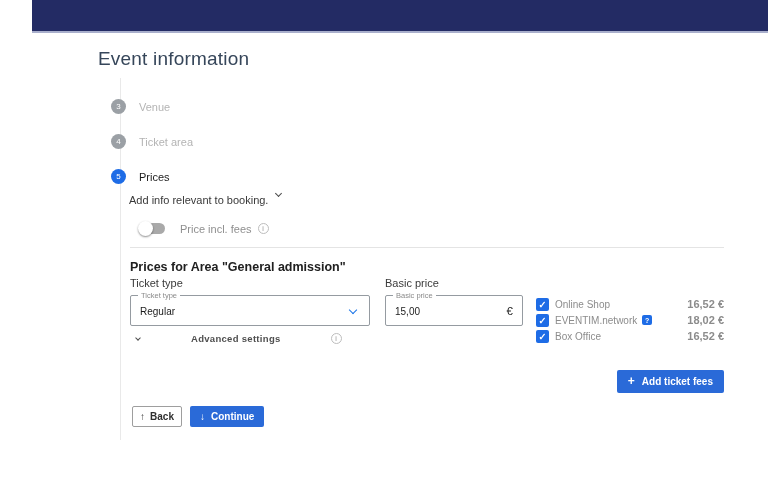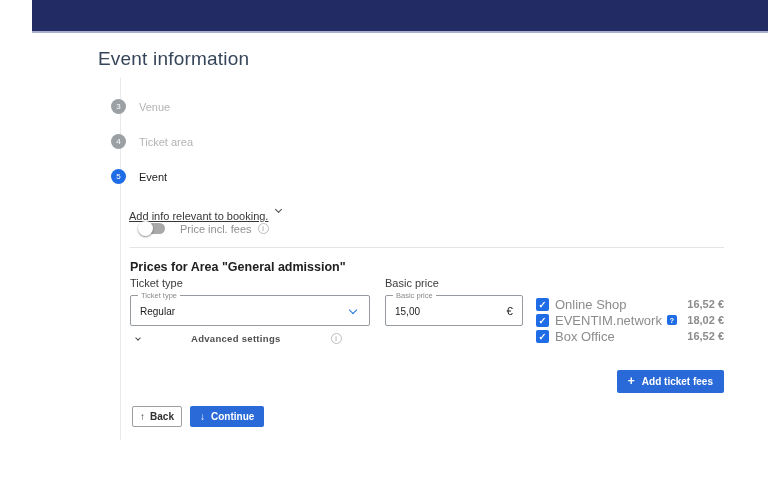--- a/index.html
+++ b/index.html
@@ -24,21 +24,21 @@
 
   
   .chev { display:inline-block; width:5px; height:5px; border-right:1.4px solid currentColor; border-bottom:1.4px solid currentColor; transform:rotate(45deg); }
   .chev-lg { width:6px; height:6px; }
 
   
   .info-icon { display:inline-flex; width:11px; height:11px; border:1px solid #bdbdbd; border-radius:50%;
                color:#bdbdbd; font-size:7.5px; align-items:center; justify-content:center; font-weight:bold; }
 
   
-  .booking-info { position:absolute; left:97px; top:210px; display:flex; align-items:flex-start; font-size:11px; color:#383838; cursor:pointer;text-decoration:underline; }
+  .booking-info { position:absolute; left:97px; top:194px; display:flex; align-items:flex-start; font-size:11px; color:#383838; cursor:pointer; }
   .booking-info .chev { margin-left:8px; margin-top:-3px; color:#4a4a4a; }
 
   
   .toggle-row { position:absolute; left:106px; top:221px; display:flex; align-items:center;text-align:right; }
   .toggle { position:relative; width:29px; height:15px; margin-right:13px; cursor:pointer; }
   .toggle-track { position:absolute; left:2px; top:2px; width:25px; height:11px; border-radius:6px; background:#a9a9a9; }
   .toggle-knob { position:absolute; left:0; top:0; width:15px; height:15px; border-radius:50%; background:#fff;
                  box-shadow:0 1px 2px rgba(0,0,0,.45); }
   .toggle-label { font-size:11px; color:#8f8f8f; margin-right:6px; }
 
@@ -62,21 +62,21 @@
   
   .advanced { position:absolute; left:104px; top:333px; display:flex; align-items:center; cursor:pointer;gap:44px; }
   .advanced .chev { width:4px; height:4px; color:#4f4f4f; margin-right:7px; margin-top:-2px; }
   .advanced-label { font-size:9.5px; font-weight:bold; color:#4f4f4f; letter-spacing:.3px; margin-right:6px; }
 
   
   .channel-row { position:absolute; left:504px; width:188px; height:14px; display:flex; align-items:center; }
   .row-0 { top:297px; } .row-1 { top:313px; } .row-2 { top:329px; }
   .checkbox { width:13px; height:13px; background:#1e6ce6; border-radius:2px; color:#fff; font-size:9.5px; font-weight:bold;
               display:flex; align-items:center; justify-content:center; cursor:pointer; flex:0 0 13px; }
-  .channel-label { margin-left:6px; font-size:13px; color:#8c8c8c; }
+  .channel-label { margin-left:6px; font-size:10px; color:#8c8c8c; }
   .help-badge { margin-left:5px; width:10px; height:10px; background:#1e6ce6; border-radius:2px; color:#fff;
                 font-size:7px; font-weight:bold; display:flex; align-items:center; justify-content:center; cursor:pointer; }
   .channel-price { margin-left:auto; font-size:11px; color:#8c8c8c;font-weight:bold; }
 
   
   .btn { display:flex; align-items:center; justify-content:center; border-radius:2px; font-size:10px; font-weight:bold; cursor:pointer; }
   .btn-add { position:absolute; right:76px; top:370px; height:23px; padding:0 11px; background:#2a6ad8; color:#fff; gap:7px; }
   .btn-add .plus { font-size:12px; font-weight:bold; margin-top:-1px; }
   .btn-back { position:absolute; left:100px; top:406px; width:50px; height:21px; background:#fff; border:1px solid #9e9e9e; color:#2f2f2f; gap:5px; }
   .btn-continue { position:absolute; left:158px; top:406px; height:21px; padding:0 10px; background:#2a6ad8; color:#fff; gap:6px; }
@@ -96,21 +96,21 @@
   <div class="step step-3">
     <div class="step-circle">3</div>
     <div class="step-label">Venue</div>
   </div>
   <div class="step step-4">
     <div class="step-circle">4</div>
     <div class="step-label">Ticket area</div>
   </div>
   <div class="step step-5 active">
     <div class="step-circle">5</div>
-    <div class="step-label">Event</div>
+    <div class="step-label">Prices</div>
   </div>
 
   <div class="booking-info">
     <span>Add info relevant to booking.</span>
     <span class="chev"></span>
   </div>
 
   <div class="toggle-row">
     <div class="toggle">
       <div class="toggle-track"></div>

